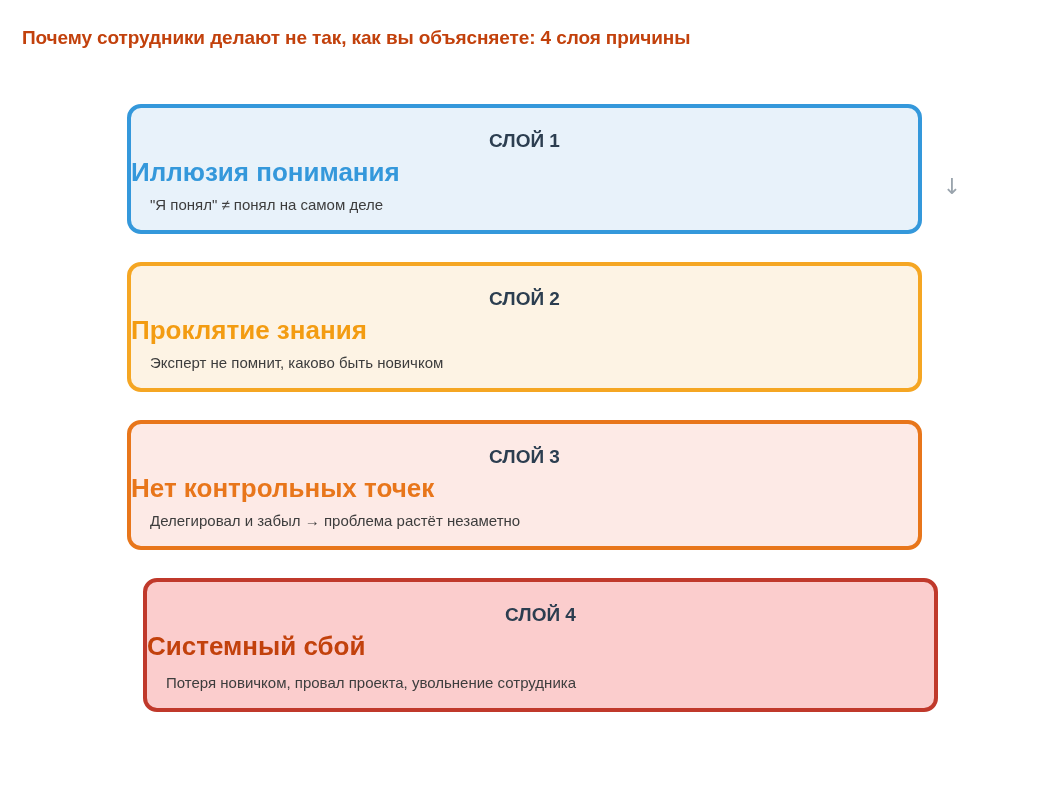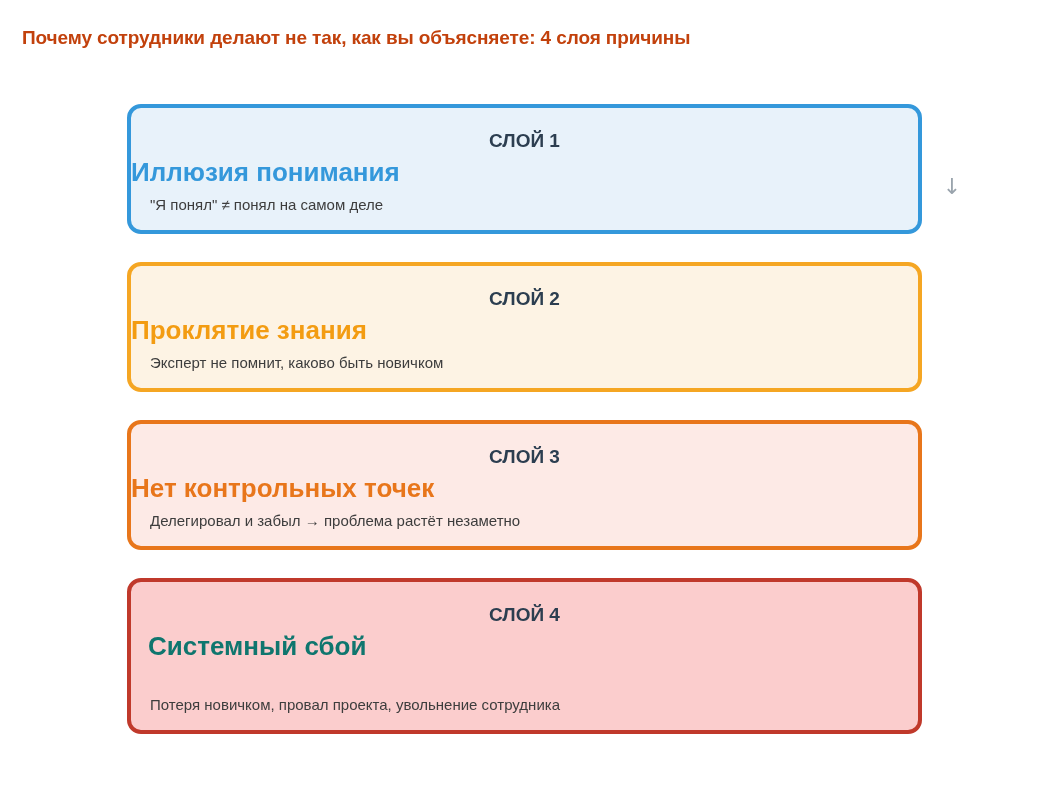--- a/index.html
+++ b/index.html
@@ -40,21 +40,21 @@
     border-style: solid;
     border-width: 4px;
     border-radius: 14px;
     margin-bottom: 28px;
     padding: 0;
   }
 
   .layer-box.l1 { height: 130px; border-color: #3498db; background: #e8f2fa; }
   .layer-box.l2 { height: 130px; border-color: #f5a623; background: #fdf3e4; }
   .layer-box.l3 { height: 130px; border-color: #e8761b; background: #fdeae6; }
-  .layer-box.l4 { height: 156px; border-color: #c0392b; background: #fbcdcd; margin-bottom: 0; }
+  .layer-box.l4 { height: 134px; border-color: #c0392b; background: #fbcdcd; margin-bottom: 0; margin-left: 16px; }
 
   .layer-index {
     text-align: center;
     font-size: 19px;
     font-weight: bold;
     color: #2c3e50;
     margin-top: 22px;
     line-height: 1.15;
   }
 
@@ -62,21 +62,21 @@
     text-align: left;
     font-size: 26px;
     font-weight: bold;
     margin-top: 6px;
     line-height: 1.15;
   }
 
   .l1 .layer-name { color: #3498db; }
   .l2 .layer-name { color: #f39c12; }
   .l3 .layer-name { color: #e8761b; }
-  .l4 .layer-name { color: #0f766e; padding-left: 17px; }
+  .l4 .layer-name { color: #c2410c; }
 
   .layer-desc {
     position: absolute;
     left: 19px;
     bottom: 17px;
     font-size: 15px;
     font-weight: normal;
     color: #3d3d3d;
     white-space: nowrap;
   }

